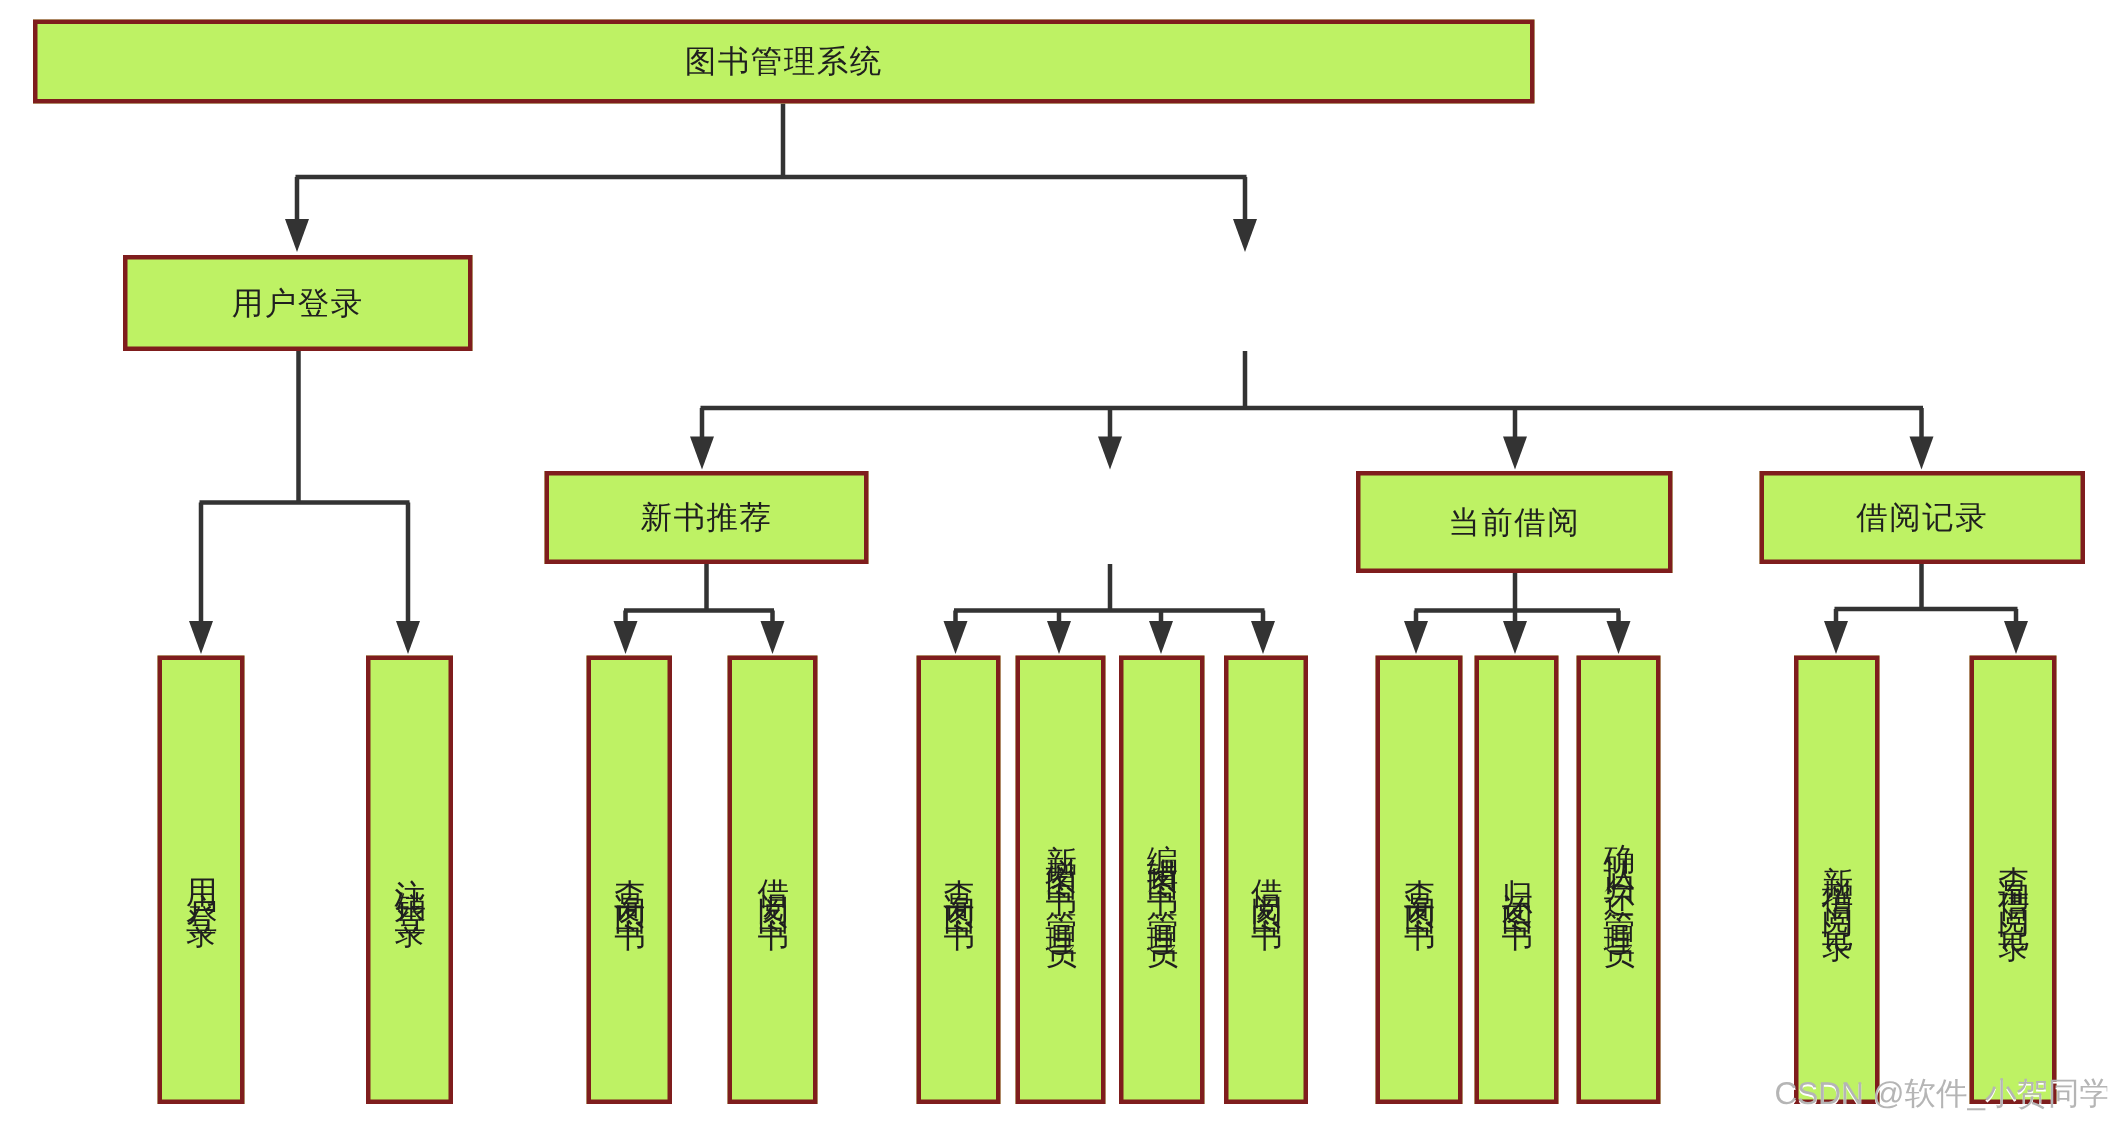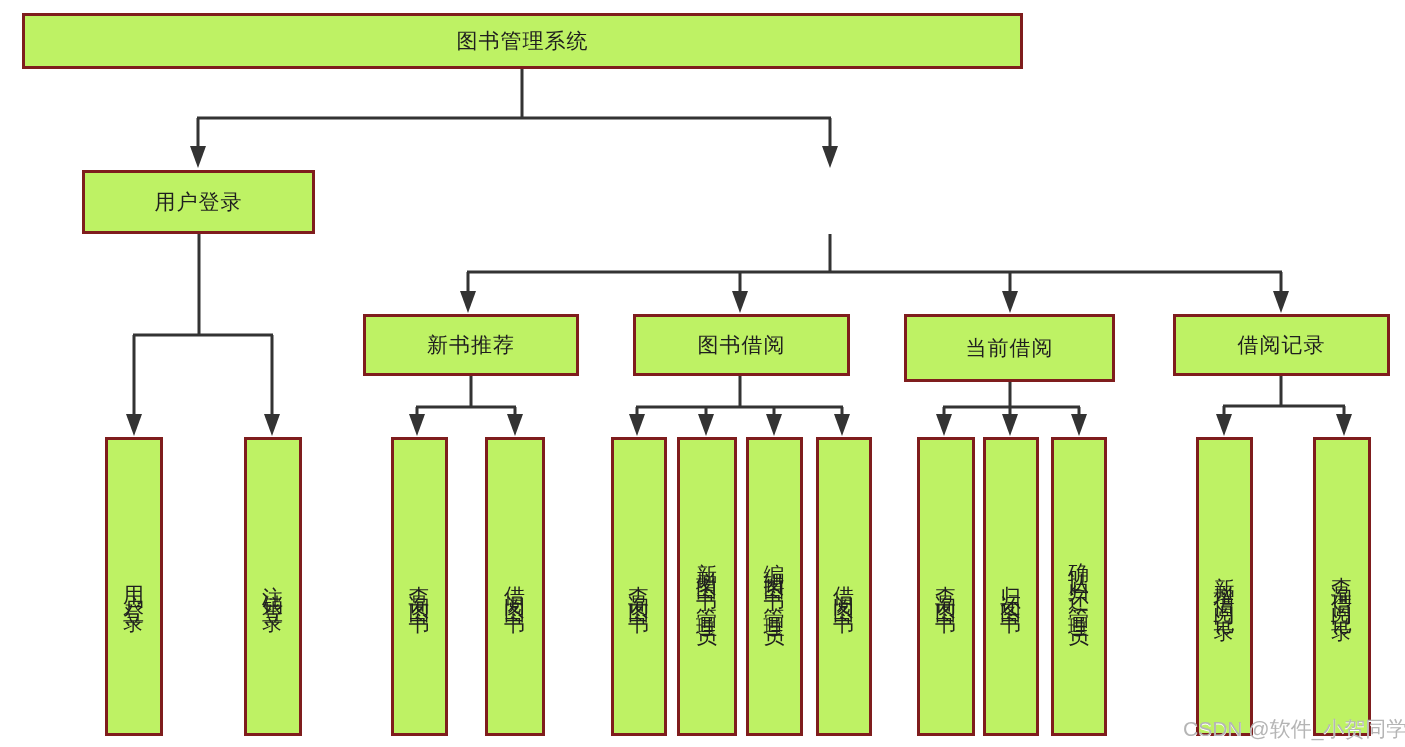--- a/index.html
+++ b/index.html
@@ -116,23 +116,20 @@
     <span class="h-label">图书管理系统</span>
   </div>
 
   <div class="node" style="left:82px;top:170px;width:233px;height:64px;">
     <span class="h-label">用户登录</span>
   </div>
 
   <div class="node" style="left:363px;top:314px;width:216px;height:62px;">
     <span class="h-label">新书推荐</span>
   </div>
-  <div class="node" style="left:633px;top:314px;width:217px;height:62px;">
-    <span class="h-label">图书借阅</span>
-  </div>
   <div class="node" style="left:904px;top:314px;width:211px;height:68px;">
     <span class="h-label">当前借阅</span>
   </div>
   <div class="node" style="left:1173px;top:314px;width:217px;height:62px;">
     <span class="h-label">借阅记录</span>
   </div>
 
   <div class="node leaf" style="left:105px;top:437px;width:58px;height:299px;">
     <span class="v-label">用户登录</span>
   </div>

